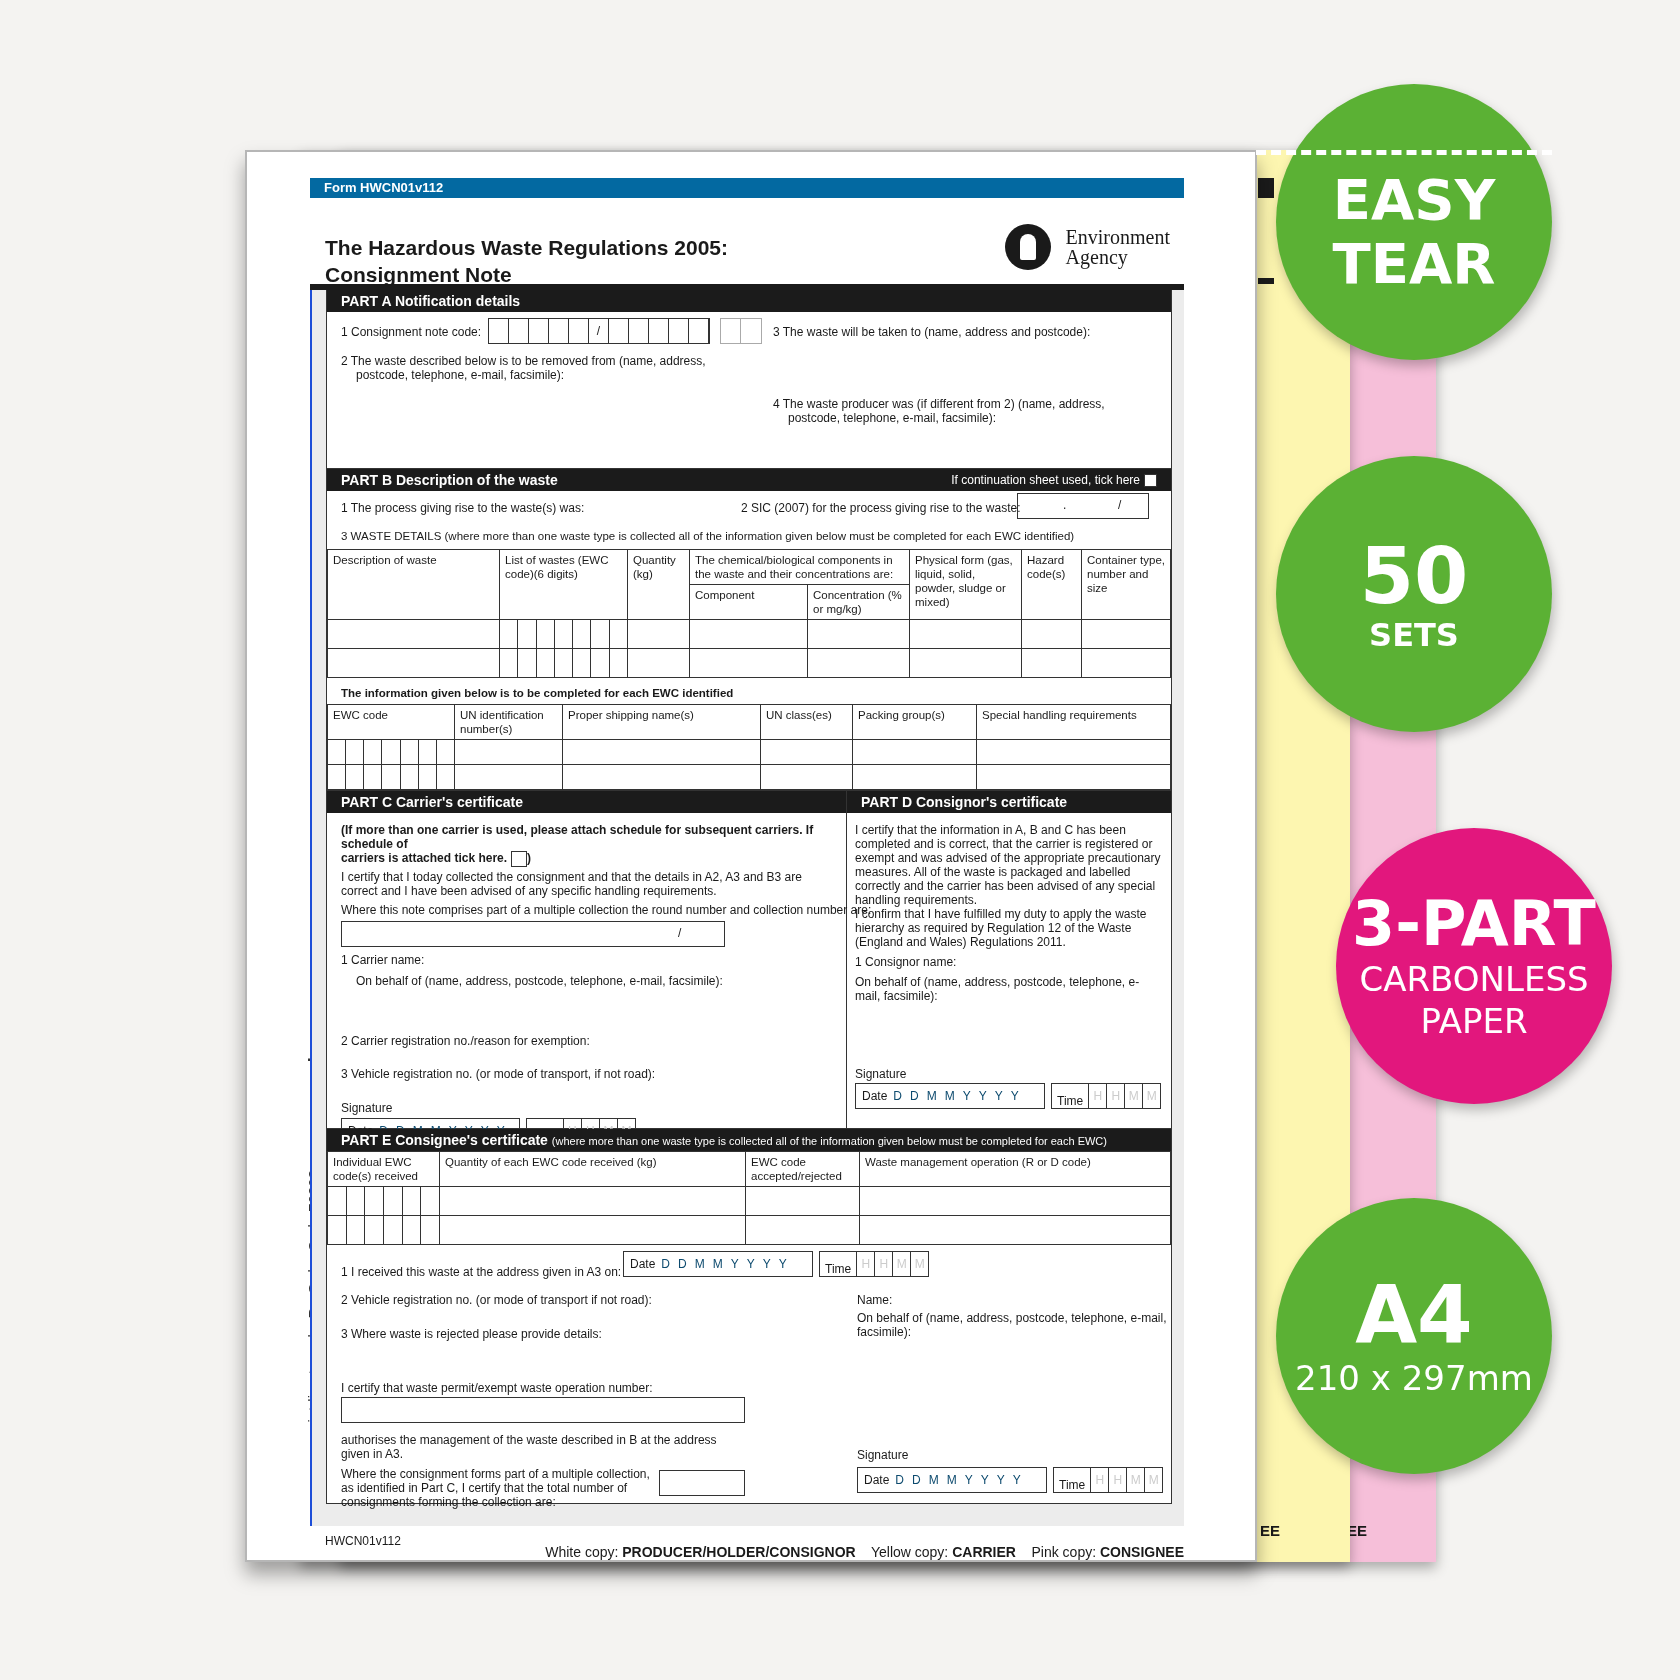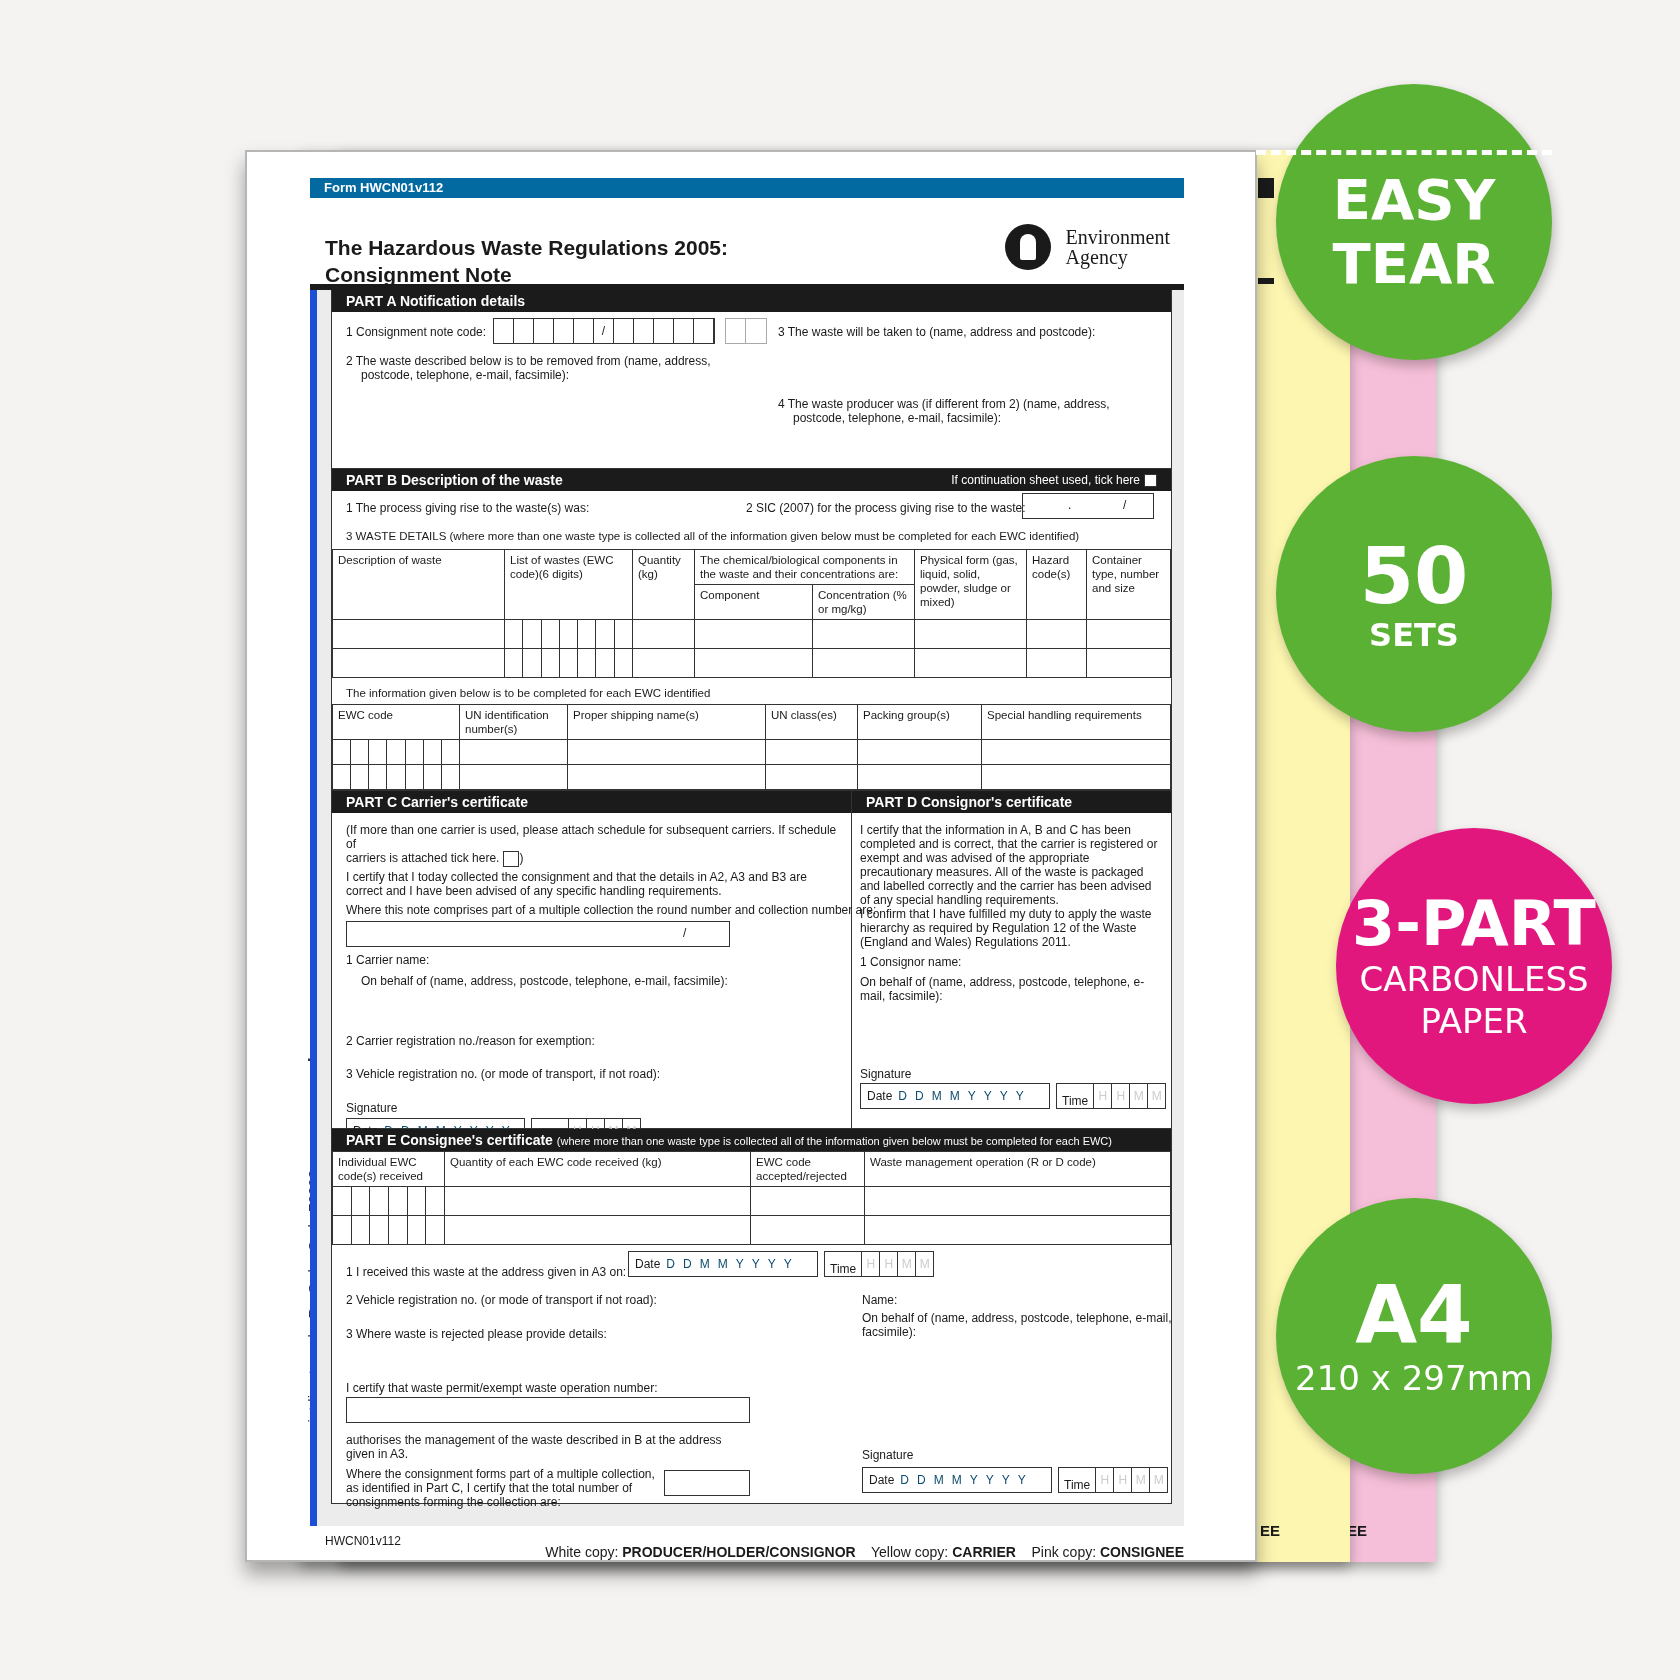--- a/index.html
+++ b/index.html
@@ -14,28 +14,28 @@
 .side-text{position:absolute;left:305px;writing-mode:vertical-rl;transform:rotate(180deg);font-size:15px;color:#333}
 .form{position:absolute;left:310px;top:178px;width:874px;font-family:"Liberation Sans",sans-serif}
 .formbar{height:20px;background:#0369a1;color:#fff;font-weight:700;font-size:13px;padding-left:14px;line-height:20px}
 .header{position:relative;height:86px}
 .title{position:absolute;left:15px;top:36px;font-size:21px;font-weight:700;line-height:27px}
 .ea{position:absolute;right:14px;top:26px;display:flex;align-items:center;gap:15px}
 .ea-logo{width:46px;height:46px;border-radius:50%;background:#1a1a1a;position:relative}
 .ea-logo:after{content:"";position:absolute;left:15px;top:10px;width:16px;height:26px;border-radius:8px 8px 2px 2px;background:#fff}
 .ea-text{font-family:"Liberation Serif",serif;font-size:20px;line-height:20px}
 .thickline{height:6px;background:#1b1b1b}
-.body-wrap{background:#ececec;padding:0 12px 22px 14px;border-left:7px solid #1d4ed8}
+.body-wrap{background:#ececec;padding:0 12px 22px 14px;border-left:2px solid #1d4ed8}
 .sect{background:#fff;border:1.5px solid #333;border-top:none}
 .bar{background:#1b1b1b;color:#fff;font-weight:700;font-size:14px;height:22px;line-height:22px;padding-left:14px;position:relative}
 .bar .sub{font-weight:400;font-size:11px}
 .bar .right{position:absolute;right:14px;top:0;font-weight:400;font-size:12px}
 .tick{display:inline-block;width:13px;height:13px;background:#fff;vertical-align:middle;margin-left:4px;border:1px solid #333}
 .t{font-size:12px;line-height:14px}
-.b{font-weight:400}
+.b{font-weight:700}
 table{border-collapse:collapse;width:100%}
 td{border:1px solid #333;font-size:11.5px;line-height:14px;vertical-align:top;padding:3px 5px}
 .digits{display:flex}
 .digits span{flex:1;border-right:1px solid #333;height:100%}
 .box{display:inline-block;border:1px solid #333;height:26px;vertical-align:middle;position:relative}
 .cc{display:inline-flex;border:1px solid #333;height:26px;vertical-align:middle}
 .cc span{width:20px;border-right:1px solid #333;font-size:12px;text-align:center;line-height:24px}
 .cc span.light{border-color:#aaa}
 .dt{display:inline-flex;border:1px solid #333;height:26px;align-items:center;padding:0 6px;font-size:12px;gap:6px}
 .dt .ph{color:#0c4a6e;letter-spacing:8px}

